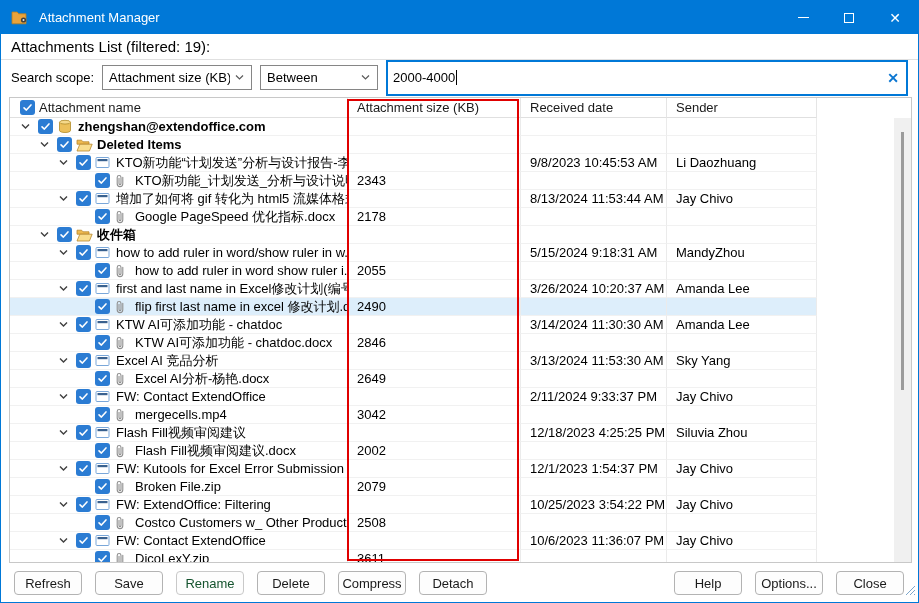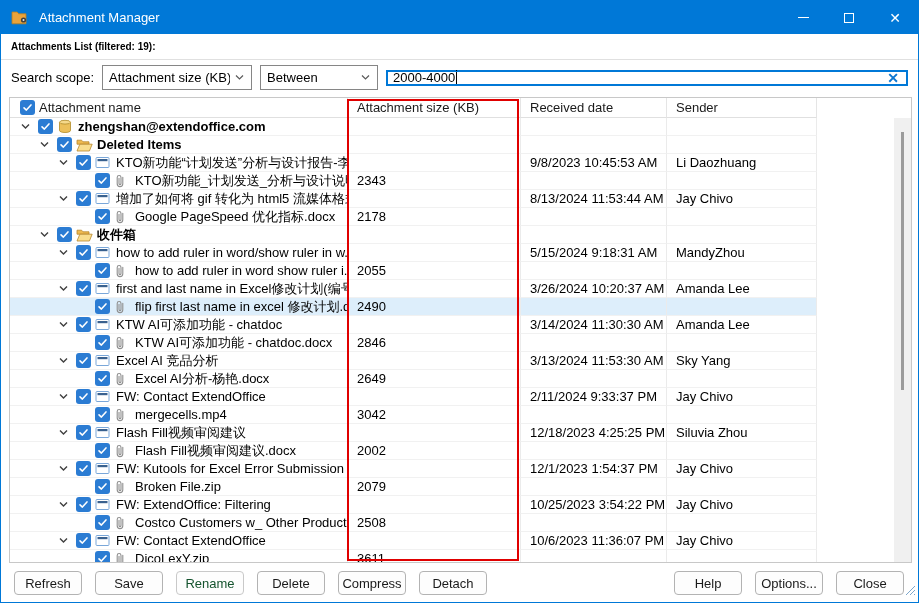--- a/index.html
+++ b/index.html
@@ -16,33 +16,33 @@
   .win-controls { margin-left: auto; display: flex; height: 100%; }
   .win-btn { width: 46px; height: 100%; display: flex; align-items: center; justify-content: center; cursor: default; }
   .min-glyph { width: 11px; height: 1px; background: #fff; display: block; }
   .max-glyph { width: 10px; height: 10px; border: 1px solid #fff; display: block; }
   .close-glyph { color: #fff; font-size: 14px; line-height: 1; }
 
   
   .subheader { position: absolute; top: 33px; left: 0; right: 0; height: 26px;
     display: flex; align-items: center; padding-left: 10px;
     border-bottom: 1px solid #e0e0e0; }
-  .subheader span { font-size: 10px; font-weight: bold; color: #000; }
+  .subheader span { font-size: 15px; font-weight: normal; color: #000; }
 
   
   .searchbar { position: absolute; top: 60px; left: 0; right: 0; height: 33px;
     display: flex; align-items: center; padding: 0 10px; gap: 8px; }
   .search-label { font-size: 13px; color: #000; white-space: nowrap; }
   .combo { height: 25px; background: #fff; border: 1px solid #868686;
     display: flex; align-items: center; padding: 0 6px; font-size: 13px; position: relative; }
   .combo .combo-text { flex: 1; white-space: nowrap; overflow: hidden; }
   .combo-scope { width: 150px; }
   .combo-op { width: 118px; gap: 20px; }
   .combo .chev { margin-left: 4px; display: flex; }
-  .search-input { flex: 1; height: 16px; border: 1px solid #0078d7; outline: 1px solid #0078d7;
+  .search-input { flex: 1; height: 36px; border: 1px solid #0078d7; outline: 1px solid #0078d7;
     outline-offset: -2px; display: flex; align-items: center; padding: 0 6px; font-size: 13px;
     position: relative; background: #fff; }
   .search-input .val { white-space: nowrap; }
   .caret { display: inline-block; width: 1px; height: 15px; background: #000; margin-left: 1px; }
   .clear-x { position: absolute; right: 8px; color: #0b76d1; font-weight: bold;
     font-size: 14px; line-height: 1; cursor: default; }
 
   
   .tablewrap { position: absolute; left: 8px; top: 96px; width: 903px; height: 466px;
     border: 1px solid #c8c8c8; background: #fff; overflow: hidden; }

